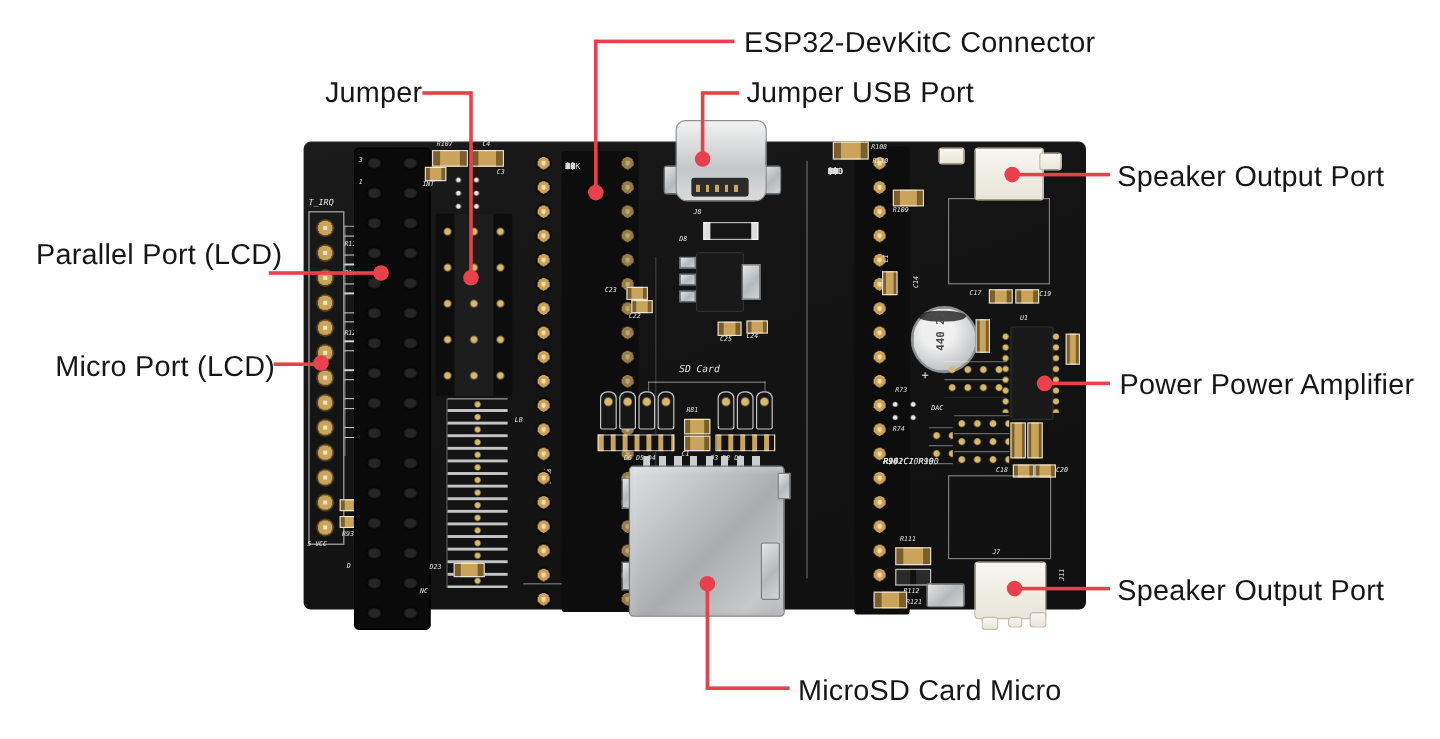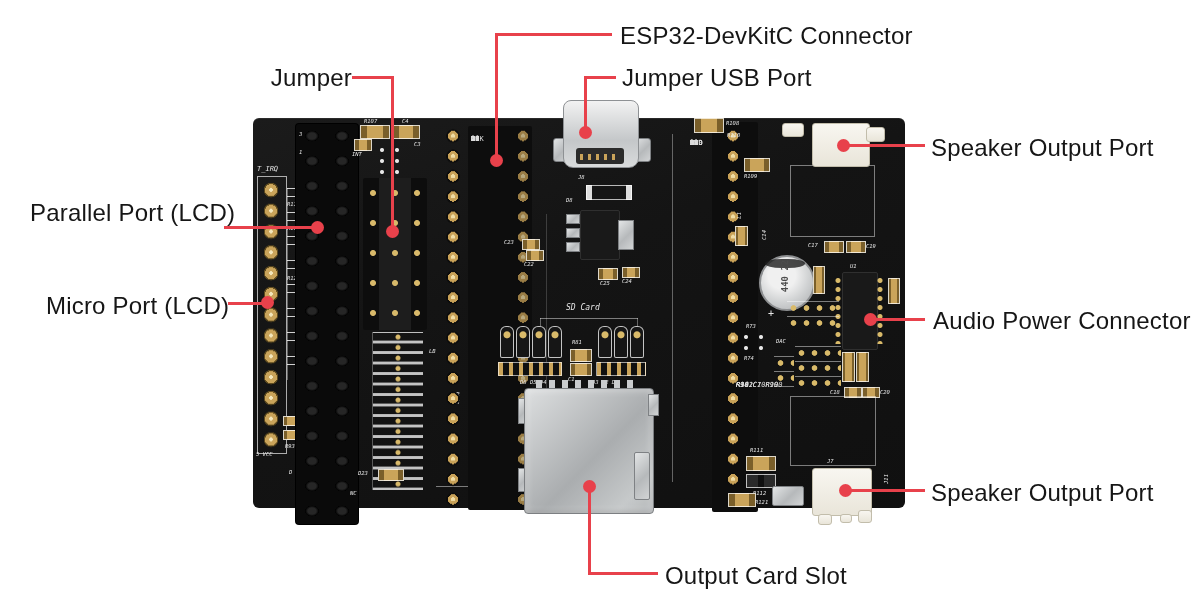--- a/index.html
+++ b/index.html
@@ -331,29 +331,29 @@
 
   <div>
     <div class="aline" style="left:847px;top:144px;width:78px;height:3px;"></div>
     <div class="adot" style="left:837px;top:139px;"></div>
     <span class="alabel" style="left:931px;top:136px;">Speaker Output Port</span>
   </div>
 
   <div>
     <div class="aline" style="left:873px;top:318px;width:52px;height:3px;"></div>
     <div class="adot" style="left:864px;top:313px;"></div>
-    <span class="alabel" style="left:933px;top:309px;">Audio Power Connector</span>
+    <span class="alabel" style="left:933px;top:309px;">Power Power Amplifier</span>
   </div>
 
   <div>
     <div class="aline" style="left:848px;top:489px;width:77px;height:3px;"></div>
     <div class="adot" style="left:839px;top:484px;"></div>
     <span class="alabel" style="left:931px;top:481px;">Speaker Output Port</span>
   </div>
 
   <div>
     <div class="aline" style="left:590px;top:572px;width:68px;height:3px;"></div>
     <div class="aline" style="left:588px;top:489px;width:3px;height:86px;"></div>
     <div class="adot" style="left:583px;top:480px;"></div>
-    <span class="alabel" style="left:665px;top:564px;">Output Card Slot</span>
+    <span class="alabel" style="left:665px;top:564px;">MicroSD Card Micro</span>
   </div>
 
 </div>
 
 </body></html>

